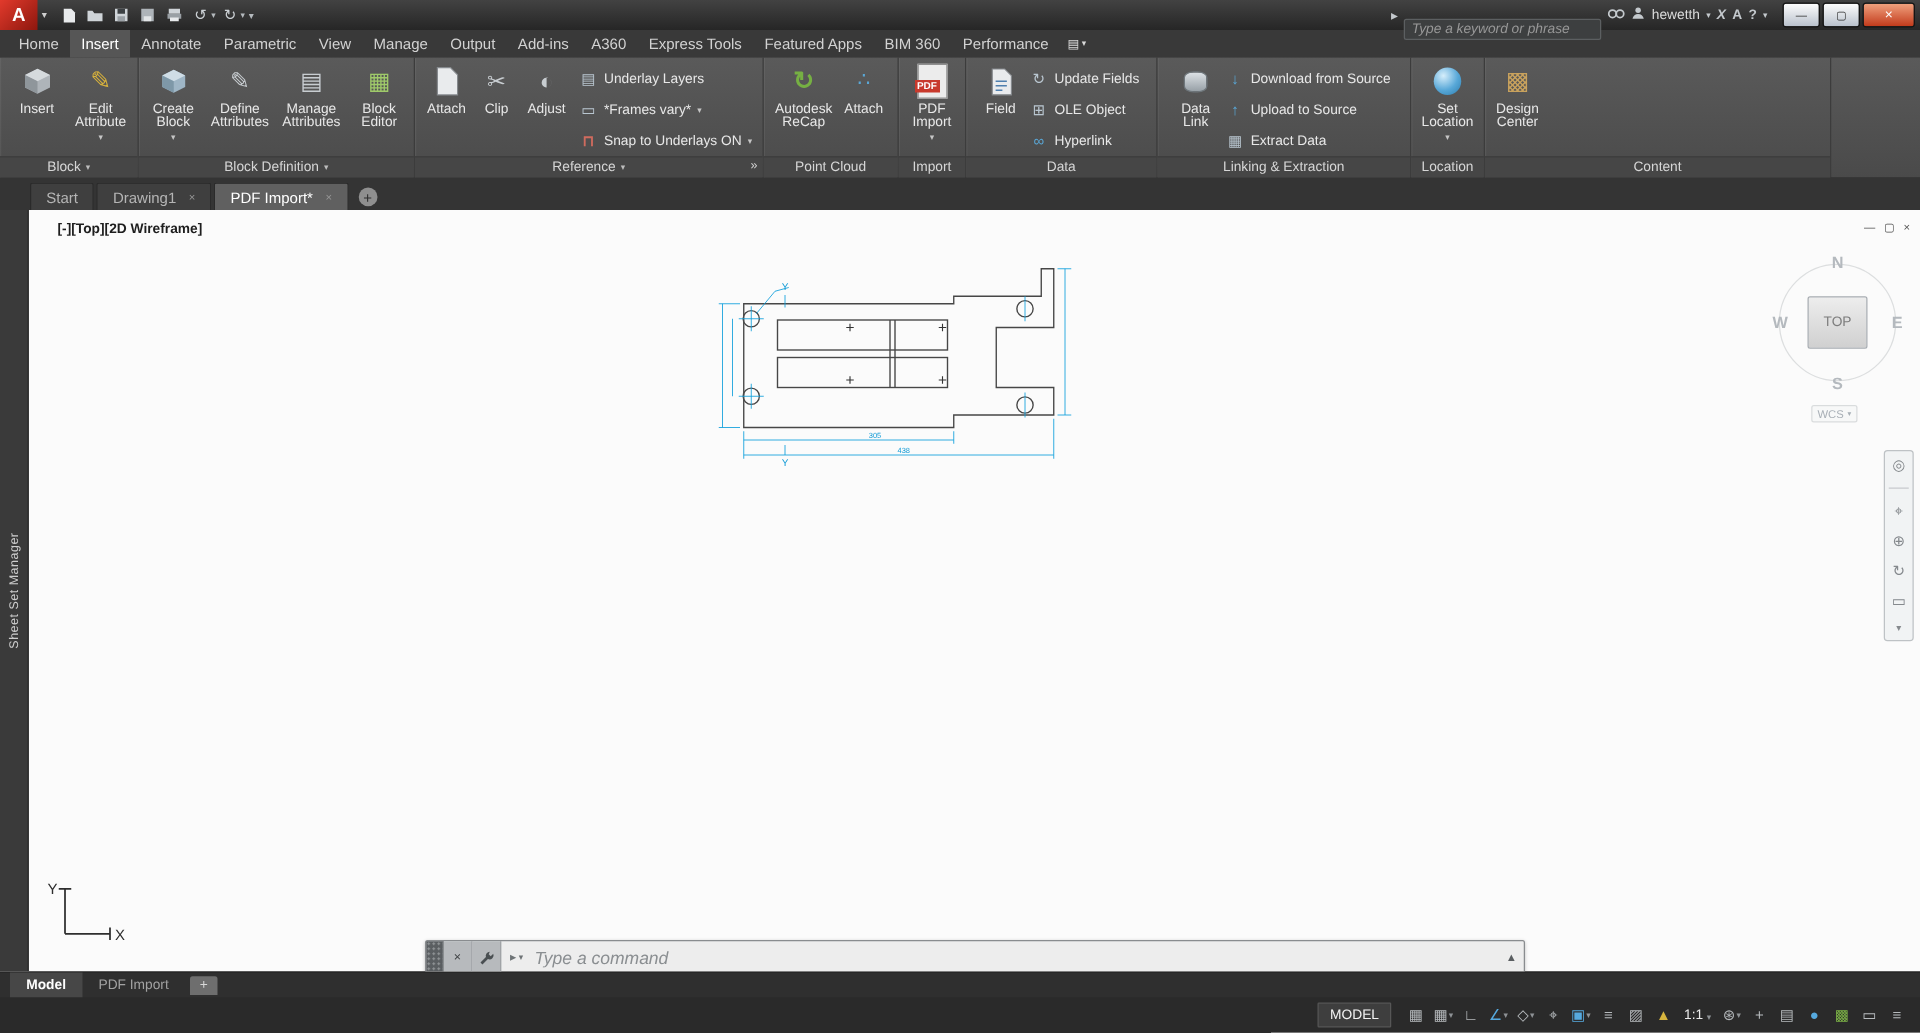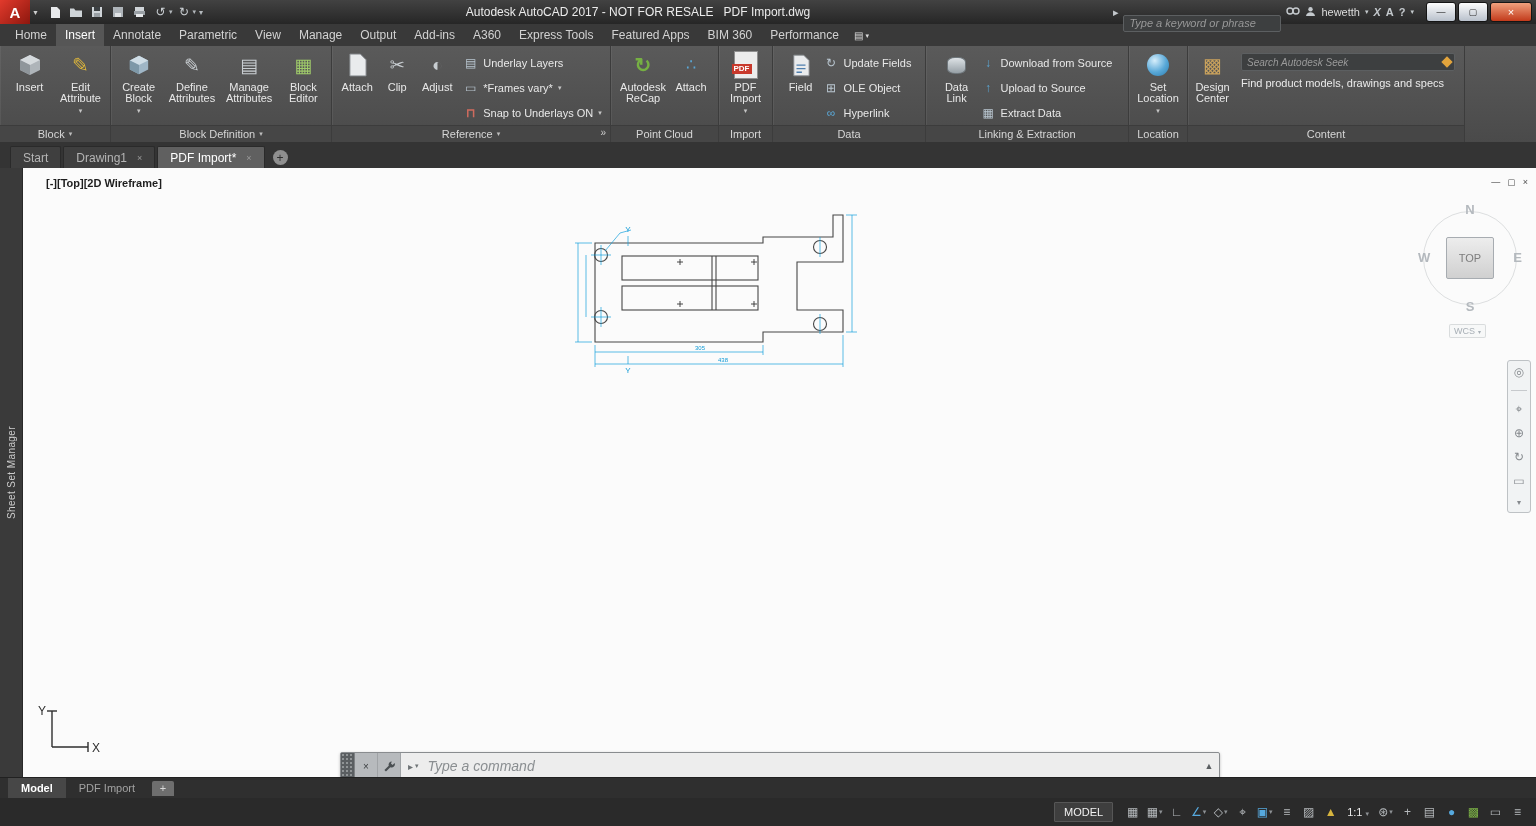--- a/index.html
+++ b/index.html
@@ -50,21 +50,21 @@
   .globe-ic{width:22px;height:22px;border-radius:50%;background:radial-gradient(circle at 35% 30%,#d6eefb,#58a8d8 55%,#2c7cad);}
   .db-ic{width:17px;height:15px;background:linear-gradient(#dde2e6,#97a0a6);border-radius:8px/5px;border:1px solid #6f777c;}
   .seek-area{display:flex;flex-direction:column;gap:6px;padding:5px 6px 0;}
   .seek-box{width:206px;height:16px;background:#3d3f40;border:1px solid #5c5f61;border-radius:2px;display:flex;align-items:center;padding:0 3px;gap:3px;}
   .seek-input{flex:1;background:transparent;border:none;outline:none;font-style:italic;font-size:10px;color:#c9c9c9;font-family:"Liberation Sans",sans-serif;}
   .seek-input::placeholder{color:#9a9a9a;}
   .seek-ic{width:8px;height:8px;background:#e2a43c;transform:rotate(45deg);flex:0 0 auto;}
   .seek-caption{font-size:11px;color:#ebebeb;white-space:nowrap;}
 
   
-  .filetabs{height:26px;background:#343434;display:flex;align-items:flex-end;padding-left:10px;flex:0 0 auto;}
+  .filetabs{height:26px;background:#343434;display:flex;align-items:flex-end;padding-left:24px;flex:0 0 auto;}
   .ftab{height:21px;display:flex;align-items:center;gap:10px;padding:0 12px;font-size:12px;color:#b5b5b5;background:#3f3f3f;border:1px solid #2a2a2a;border-bottom:none;border-radius:2px 2px 0 0;margin-right:2px;}
   .ftab.active{background:#606060;color:#fff;}
   .ftab .x{font-size:9px;color:#999;}
   .ftab-add{width:15px;height:15px;border-radius:8px;background:#8f8f8f;color:#2e2e2e;display:flex;align-items:center;justify-content:center;font-size:12px;margin:0 0 3px 6px;}
 
   
   .canvas{flex:1;position:relative;background:#fbfbfb;overflow:hidden;}
   .ssm{position:absolute;left:0;top:0;bottom:0;width:22px;background:#3a3a3a;border-right:1px solid #292929;display:flex;align-items:center;justify-content:center;}
   .ssm span{writing-mode:vertical-rl;transform:rotate(180deg);font-size:10px;color:#cdcdcd;letter-spacing:.4px;}
   .vplabel{position:absolute;left:46px;top:9px;font-size:11px;font-weight:bold;color:#1e1e1e;}
@@ -145,21 +145,20 @@
             <rect x="1" y="5" width="11" height="4" fill="#9aa0a5"></rect>
             <rect x="3" y="8" width="7" height="3" fill="#e8eaec"></rect>
           </svg>
         </span>
       <span class="qbtn">↺</span>
         <span class="qdd">▾</span>
       <span class="qbtn">↻</span>
         <span class="qdd">▾</span>
       <span class="qdd" style="font-size:8px;margin-left:2px;">▾</span>
     </div>
-    <div class="tb-title">Autodesk AutoCAD 2017 - NOT FOR RESALE   PDF Import.dwg</div>
     <div class="infocenter">
       <span class="icg">▸</span>
       <input class="ic-search" placeholder="Type a keyword or phrase" style="">
       <span class="icg"><svg width="14" height="10" viewBox="0 0 14 10">
             <circle cx="4" cy="5" r="3" fill="none" stroke="#c4c9cd" stroke-width="1.4"></circle>
             <circle cx="10" cy="5" r="3" fill="none" stroke="#c4c9cd" stroke-width="1.4"></circle>
           </svg></span>
       <span class="icg"><svg width="11" height="11" viewBox="0 0 11 11">
             <circle cx="5.5" cy="3.2" r="2.2" fill="#c4c9cd"></circle>
             <path d="M1 10c.5-2.6 2.2-3.8 4.5-3.8S9.5 7.4 10 10z" fill="#c4c9cd"></path>
@@ -403,27 +402,20 @@
       <div class="pfooter">
           <span>Location</span>
         </div>
     </div>
 
     <div class="panel" style="width:276px">
       <div class="pcontent" style="justify-content:flex-start;">
         <div class="bigbtn" style="width:46px">
           <span class="ic32 g" style="font-size:20px;color:#c9a25d;">▩</span>
           <span>Design Center</span>
-        </div>
-        <div class="seek-area">
-          <div class="seek-box">
-            <input class="seek-input" placeholder="Search Autodesk Seek" style="">
-            <span class="seek-ic"></span>
-          </div>
-          <div class="seek-caption">Find product models, drawings and specs</div>
         </div>
       </div>
       <div class="pfooter">
           <span>Content</span>
         </div>
     </div>
 
     <div style="flex:1"></div>
   </div>
 

